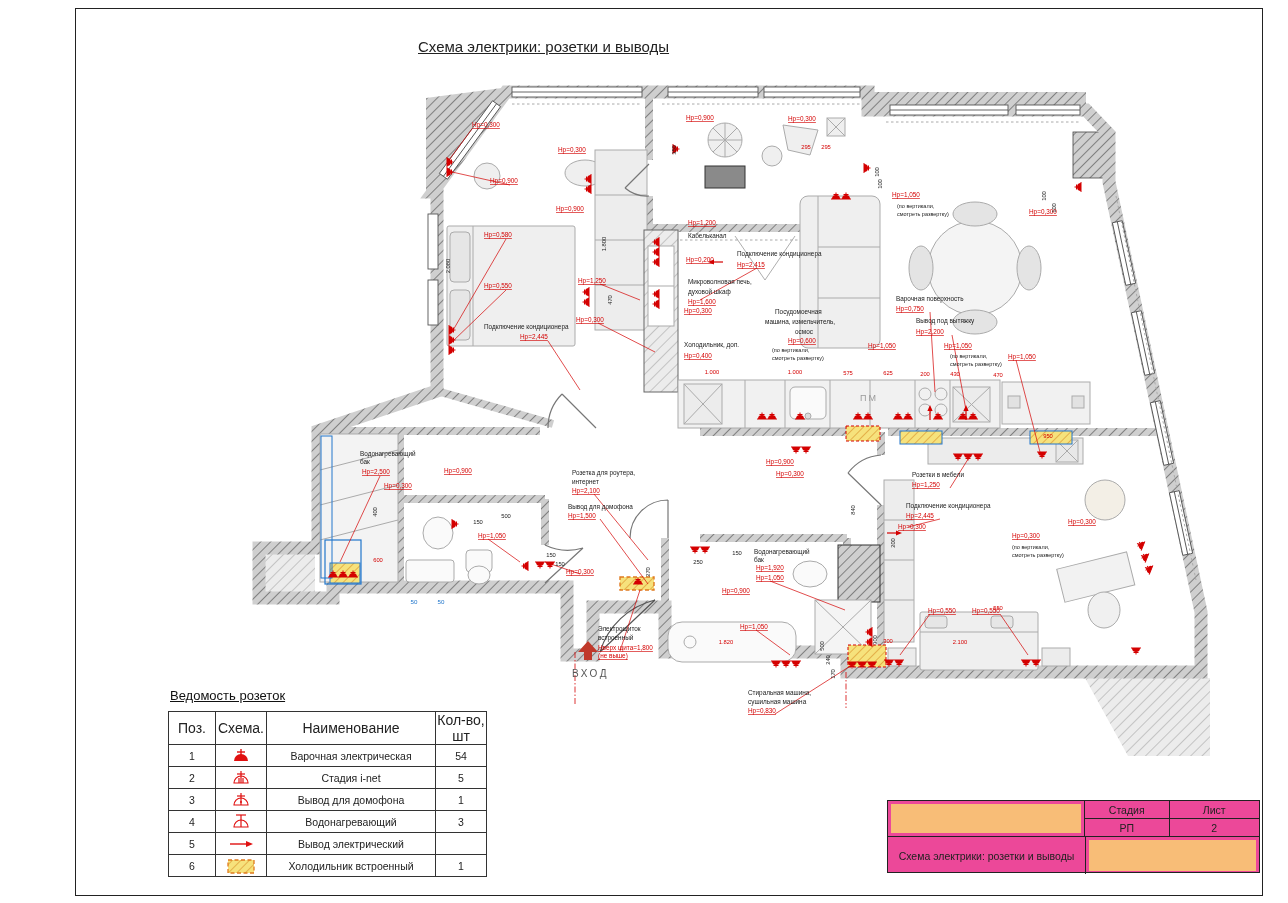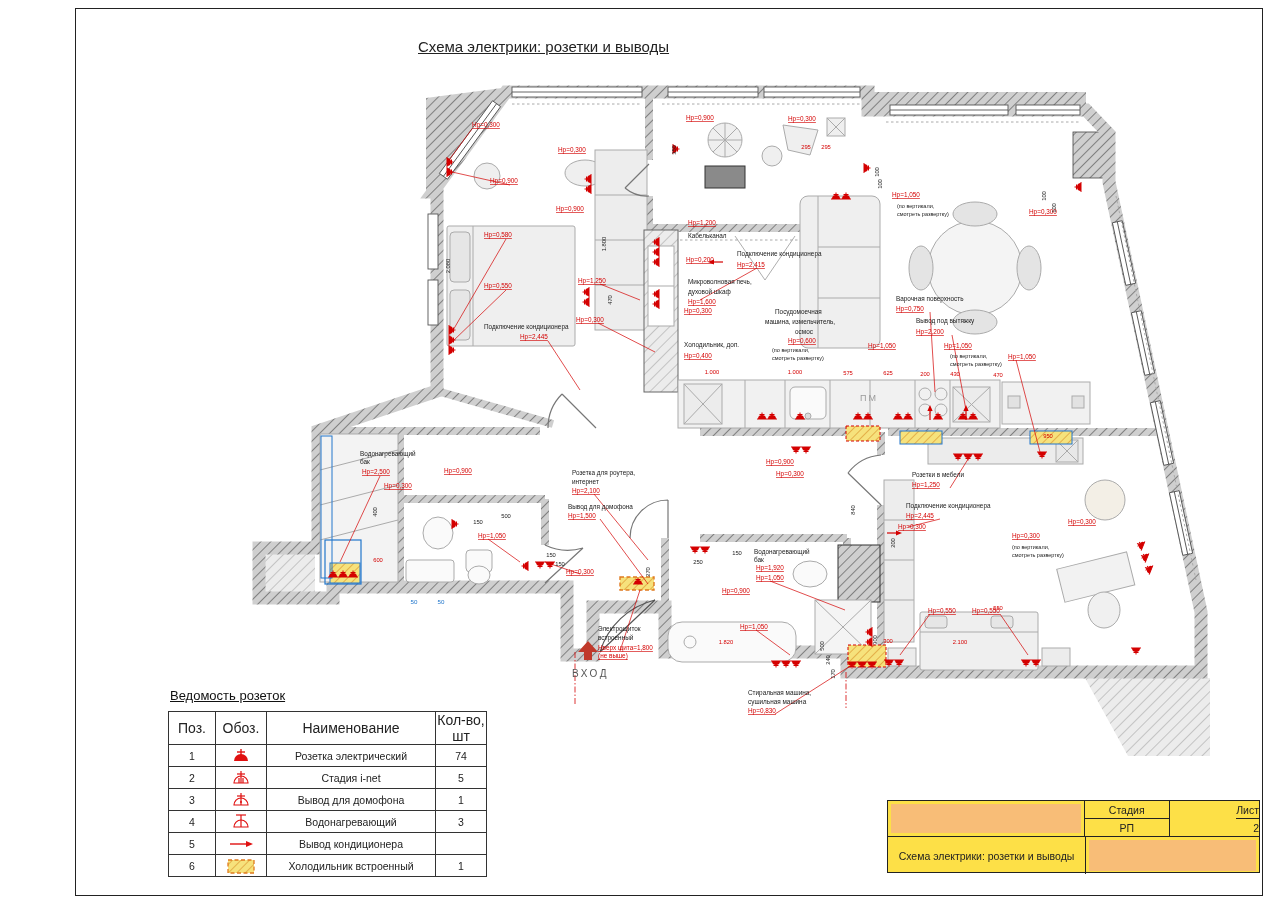--- a/index.html
+++ b/index.html
@@ -8,26 +8,26 @@
   .sheet-title{position:absolute;left:418px;top:38px;font-size:15px;color:#222;text-decoration:underline;}
   
   .legend{position:absolute;left:168px;top:686px;}
   .legend h3{margin:2px 0 8px 2px;font-size:13px;font-weight:normal;color:#111;text-decoration:underline;}
   .legend table{border-collapse:collapse;}
   .legend th,.legend td{border:1px solid #333;text-align:center;color:#222;font-weight:normal;}
   .legend th{font-size:14px;height:18px;padding:0 1px;}
   .legend td{font-size:10.5px;height:21px;padding:0 4px;}
   .c-pos{width:38px;} .c-sym{width:42px;} .c-name{width:160px;margin-left:28px;} .c-qty{width:42px;font-size:11.5px;}
   
-  .tblock{position:absolute;left:887px;top:800px;width:373px;height:73px;border:1.5px solid #222;box-sizing:border-box;background:#fde047;}
+  .tblock{position:absolute;left:887px;top:800px;width:373px;height:73px;border:1.5px solid #222;box-sizing:border-box;background:#ec4899;}
   .tb-top{display:flex;height:35px;border-bottom:1px solid #222;}
   .tb-orange1{width:198px;border-right:1px solid #222;box-sizing:border-box;padding:3px;}
   .tb-orange1 .fill, .tb-orange2{background:#f8bd77;width:100%;height:100%;}
   .tb-col{width:85px;border-right:1px solid #222;box-sizing:border-box;display:flex;flex-direction:column;}
-  .tb-col:last-child{border-right:none;width:90px;align-items:flex-end;}
+  .tb-col:last-child{border-right:none;width:90px;}
   .tb-cell{flex:1;display:flex;align-items:center;justify-content:center;font-size:10.5px;color:#222;}
   .tb-cell.hd{border-bottom:1px solid #222;}
   .tb-bottom{display:flex;height:37px;}
   .tb-name{width:198px;border-right:1px solid #222;box-sizing:border-box;display:flex;align-items:center;justify-content:center;font-size:10.5px;color:#222;text-align:center;}
   .tb-or2wrap{flex:1;padding:3px;box-sizing:border-box;}
   
   .lr{fill:#d40000;font-size:6.4px;text-decoration:underline;}
   .lk{fill:#1a1a1a;font-size:6.4px;}
   .ls{fill:#1a1a1a;font-size:5.5px;}
   .lg{fill:#9a9a9a;font-size:9px;letter-spacing:2px;}
@@ -520,33 +520,33 @@
 <div class="frame"></div>
 
 <div class="sheet-title">Схема электрики: розетки и выводы</div>
 
 <div class="legend">
   <h3>Ведомость розеток</h3>
   <table>
     <thead>
         <tr>
           <th class="c-pos">Поз.</th>
-          <th class="c-sym">Обоз.</th>
+          <th class="c-sym">Схема.</th>
           <th class="c-name">Наименование</th>
           <th class="c-qty">Кол-во, шт</th>
         </tr>
       </thead>
     <tbody>
         <tr>
           <td class="c-pos">1</td>
           <td class="c-sym"><svg width="30" height="18" viewBox="-15 -12 30 18">
               <use href="#sym-socket-filled"></use>
             </svg></td>
-          <td class="c-name">Розетка электрический</td>
-          <td class="c-qty">74</td>
+          <td class="c-name">Варочная электрическая</td>
+          <td class="c-qty">54</td>
         </tr>
         <tr>
           <td class="c-pos">2</td>
           <td class="c-sym"><svg width="30" height="18" viewBox="-15 -12 30 18">
               <use href="#sym-socket-inet"></use>
             </svg></td>
           <td class="c-name">Стадия i-net</td>
           <td class="c-qty">5</td>
         </tr>
         <tr>
@@ -563,21 +563,21 @@
               <use href="#sym-thermostat"></use>
             </svg></td>
           <td class="c-name">Водонагревающий</td>
           <td class="c-qty">3</td>
         </tr>
         <tr>
           <td class="c-pos">5</td>
           <td class="c-sym"><svg width="30" height="18" viewBox="-15 -12 30 18">
               <use href="#sym-arrow"></use>
             </svg></td>
-          <td class="c-name">Вывод кондиционера</td>
+          <td class="c-name">Вывод электрический</td>
           <td class="c-qty"></td>
         </tr>
         <tr>
           <td class="c-pos">6</td>
           <td class="c-sym"><svg width="30" height="18" viewBox="-15 -12 30 18">
               <use href="#sym-panel"></use>
             </svg></td>
           <td class="c-name">Холодильник встроенный</td>
           <td class="c-qty">1</td>
         </tr>

